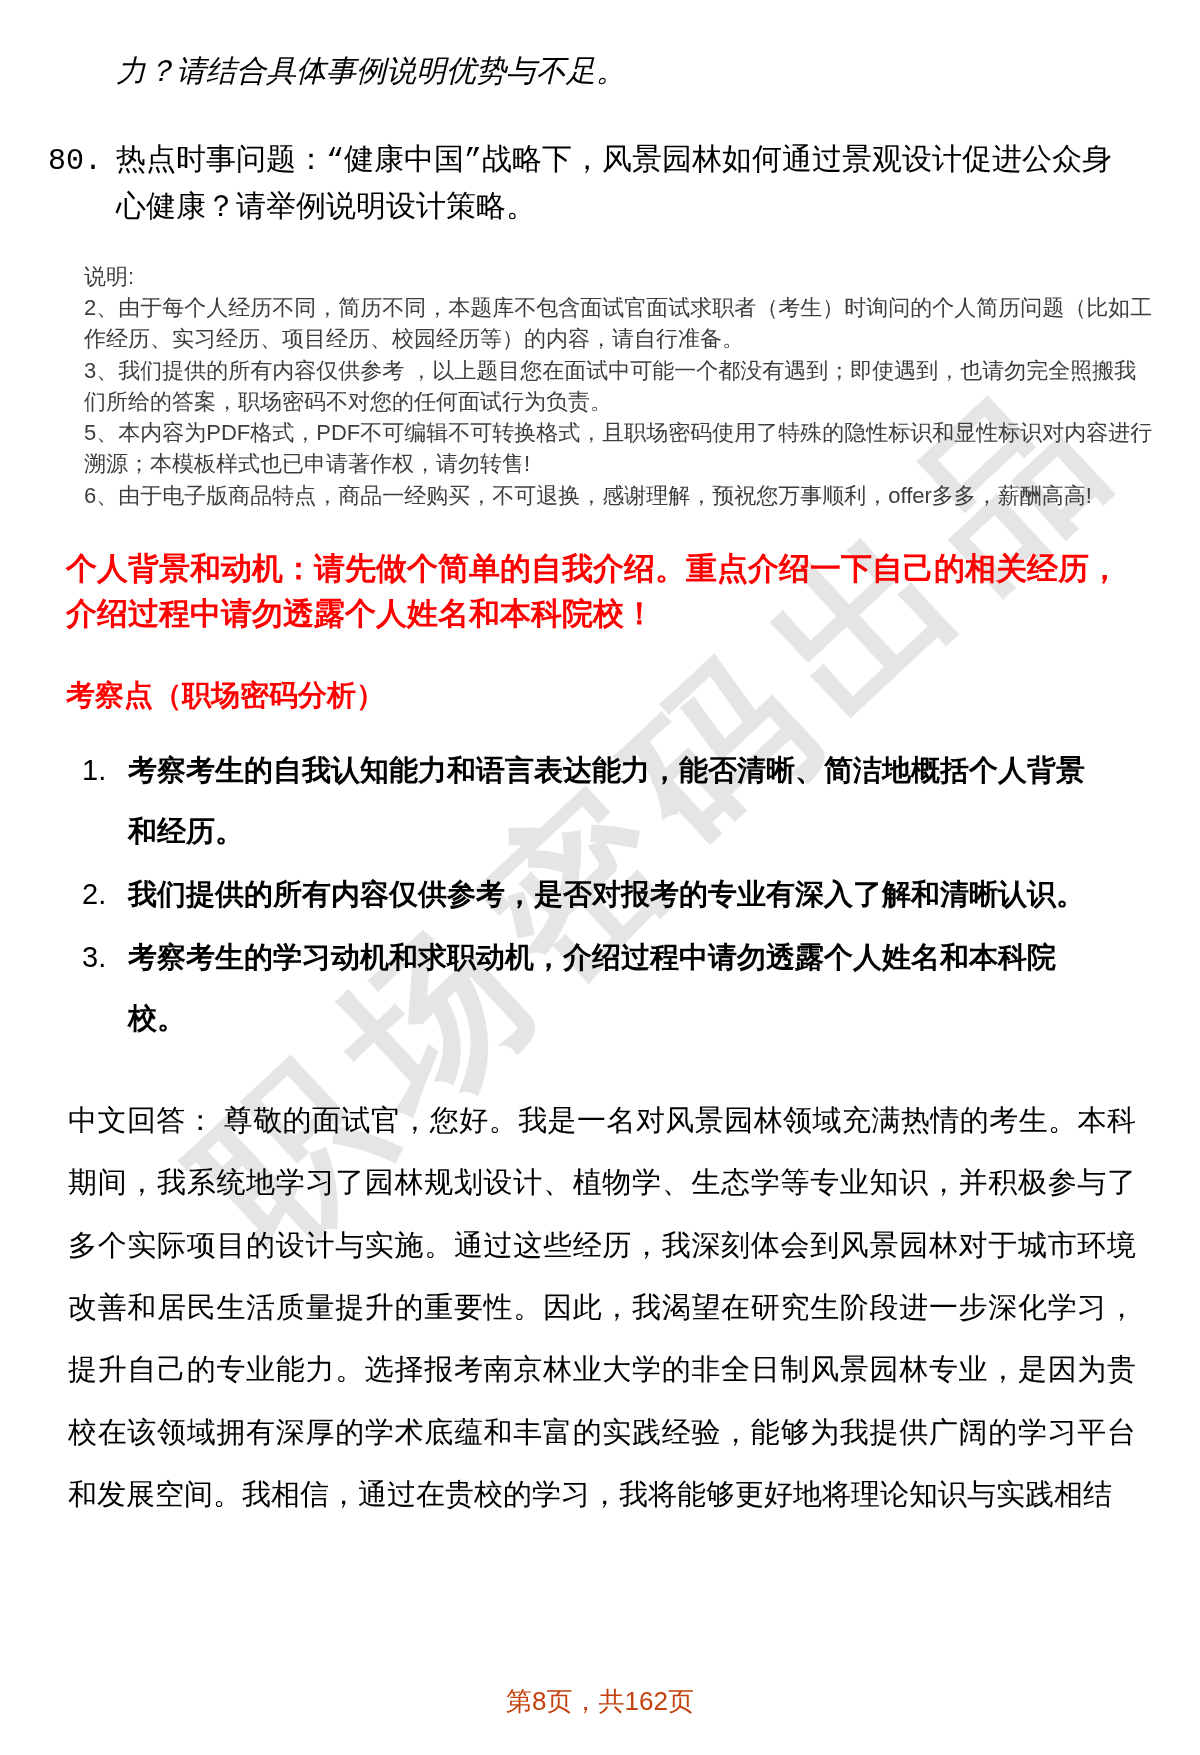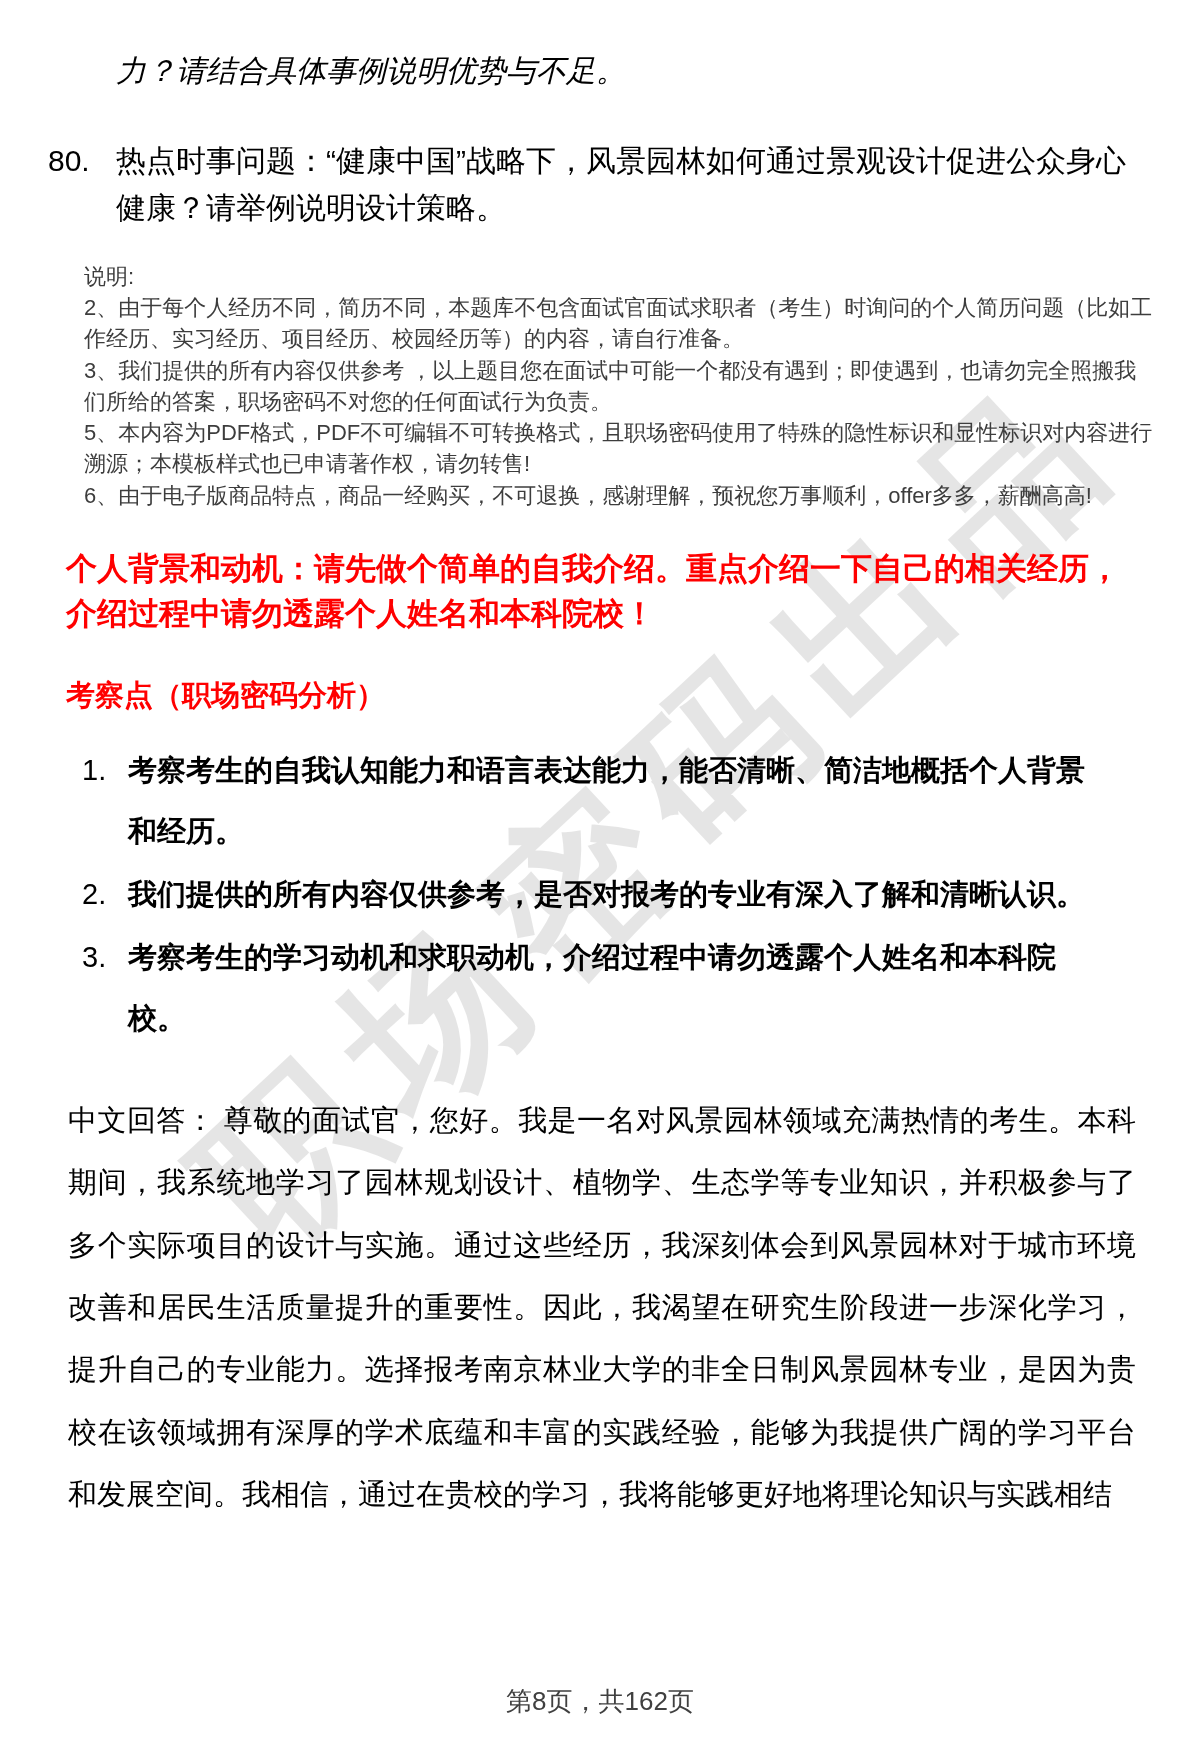--- a/index.html
+++ b/index.html
@@ -37,20 +37,21 @@
     margin: 0 0 46px 68px;
     font-size: 30px;
     line-height: 1.4;
     font-style: italic;
   }
   .question {
     display: flex;
     font-size: 30px;
     line-height: 1.55;
     margin-bottom: 30px;
+    font-family: Liberation Mono, monospace;
   }
   .question-number {
     flex-shrink: 0;
     width: 68px;
   }
   .question-text {
     width: 1020px;
   }
   .notes {
     margin-left: 36px;
@@ -91,21 +92,21 @@
     text-align: justify;
   }
   .footer {
     position: absolute;
     z-index: 1;
     bottom: 36px;
     left: 0;
     width: 100%;
     text-align: center;
     font-size: 26px;
-    color: #404040;
+    color: #c2410c;
   }
 </style>
 </head>
 <body>
 
 <div class="watermark">职场密码出品</div>
 
 <div class="content">
 
   <p class="continuation">力？请结合具体事例说明优势与不足。</p>

